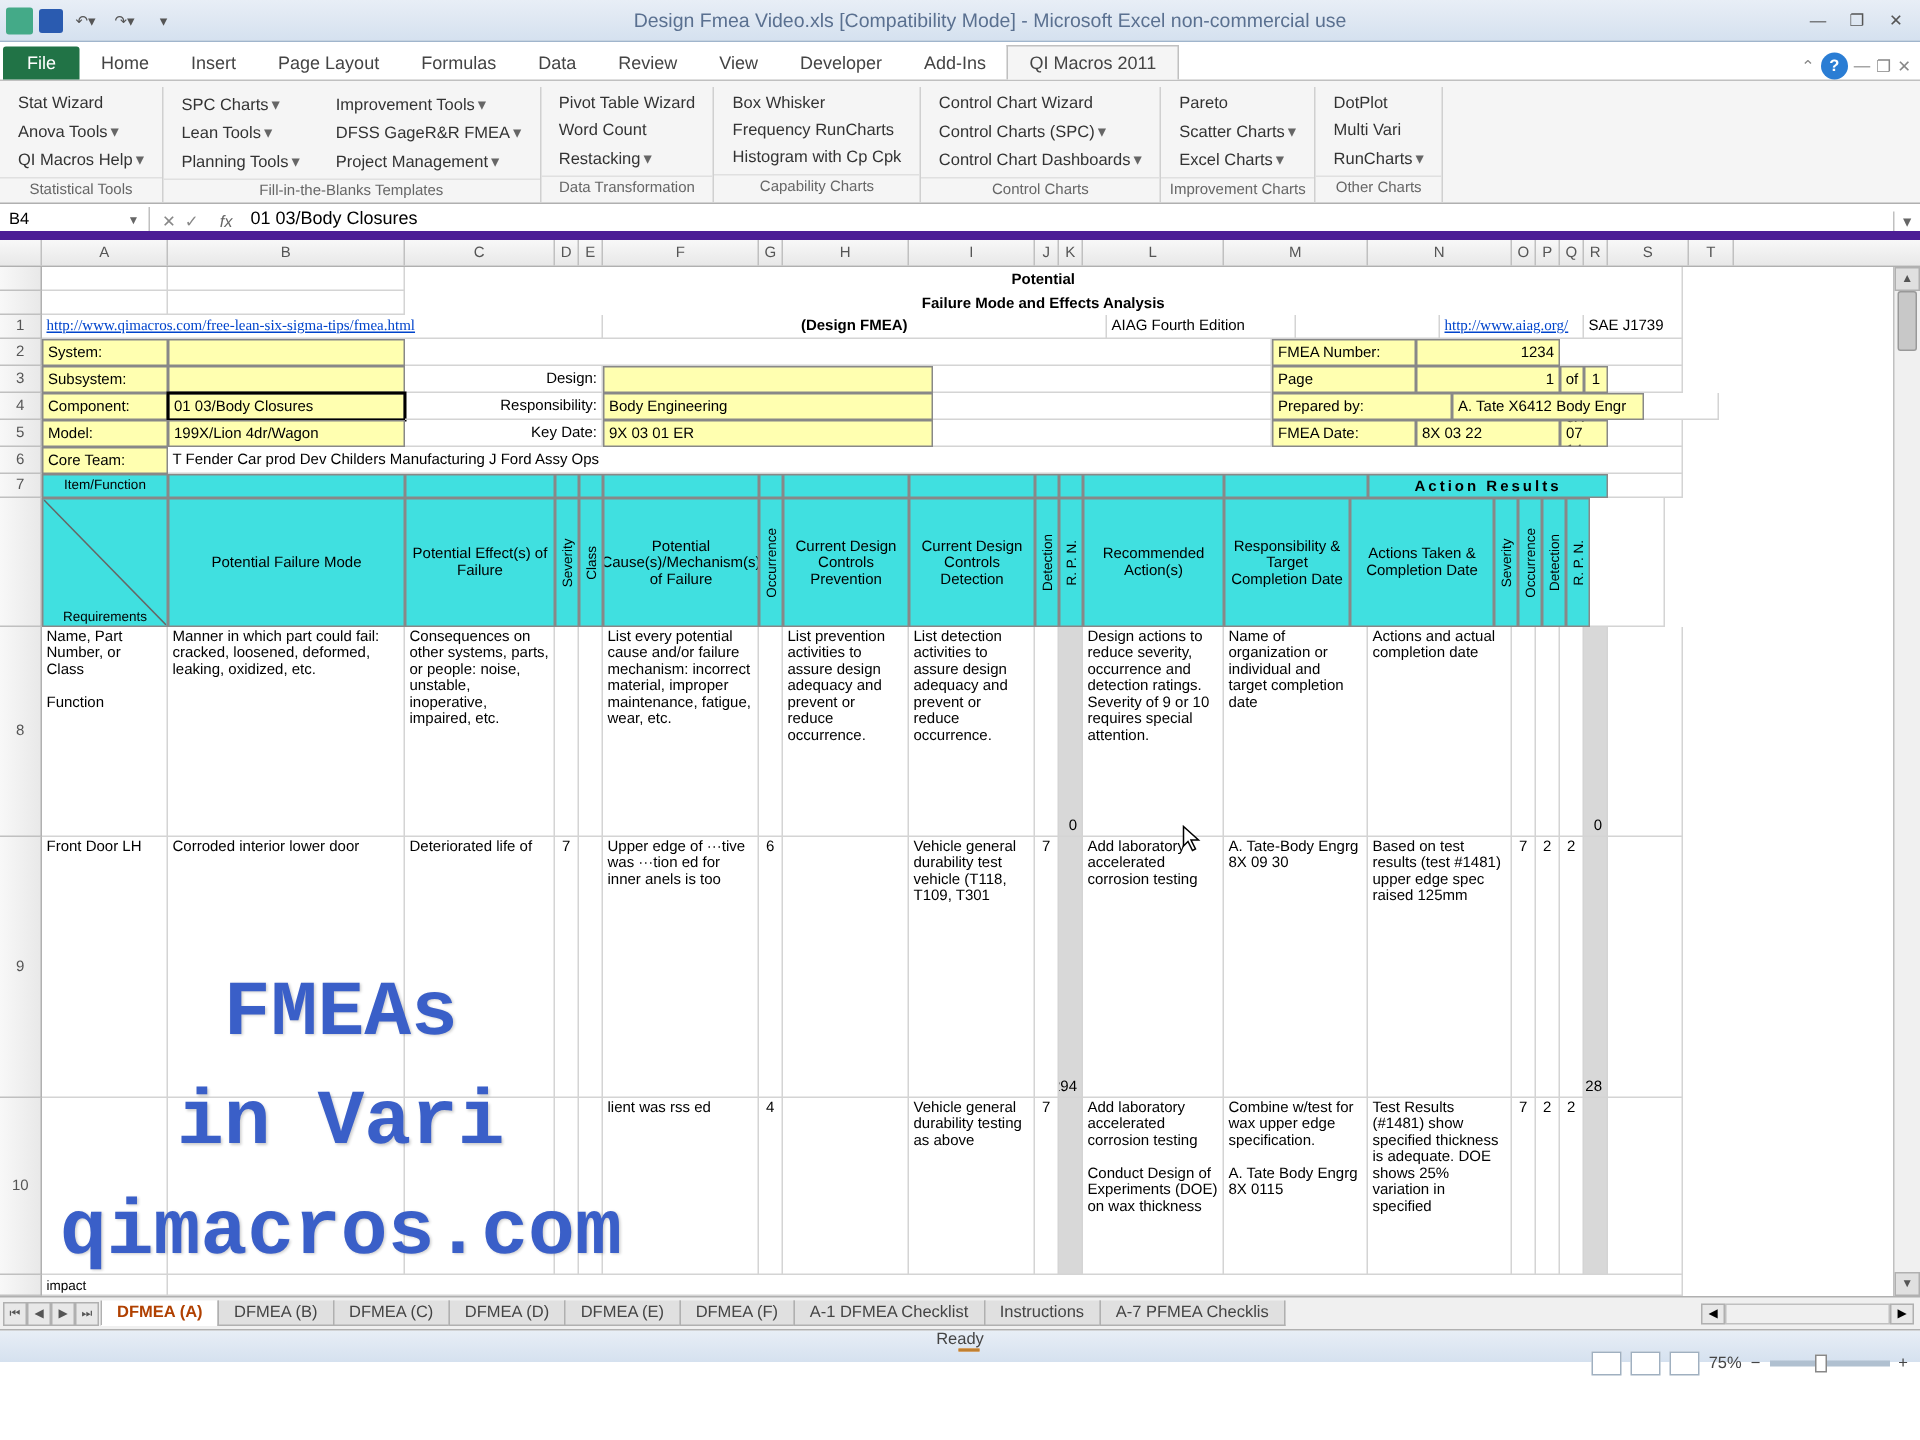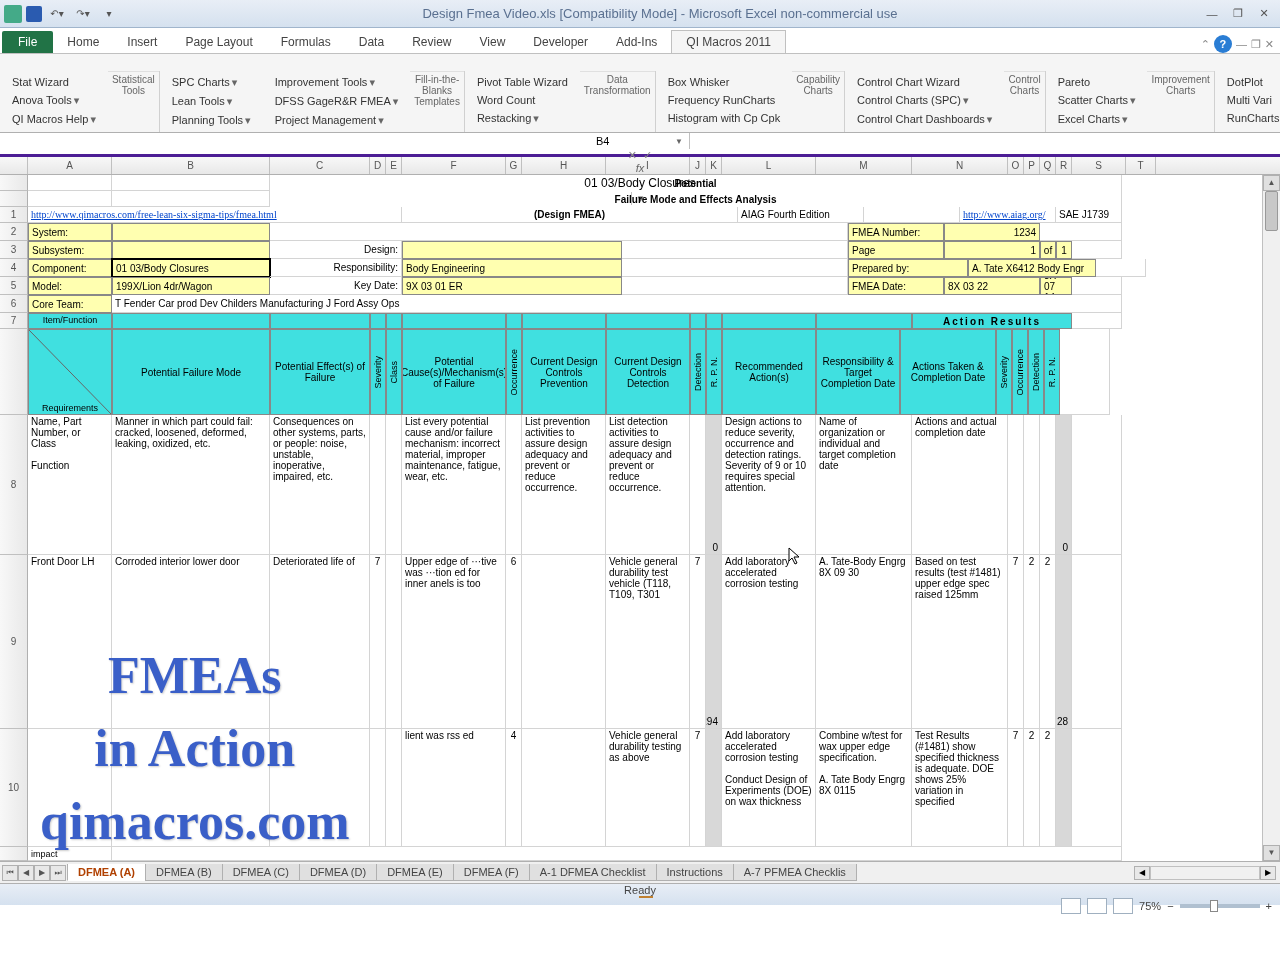--- a/index.html
+++ b/index.html
@@ -19,28 +19,28 @@
 .ribbon-tabs { height: 26px; background: #fff; display: flex; align-items: flex-end; padding-left: 2px; border-bottom: 1px solid #c0c0c0; }
 .tab-file { background: #217346; color: #fff; padding: 4px 16px; font-size: 12px; border-radius: 2px 2px 0 0; }
 .tab { padding: 4px 14px; font-size: 12px; color: #444; }
 .tab-active { background: #f5f5f5; border: 1px solid #c0c0c0; border-bottom: none; }
 .tab-help { margin-left: auto; display: flex; gap: 4px; align-items: center; padding-right: 6px; }
 .help-icon { width: 18px; height: 18px; background: #2a7dd4; border-radius: 50%; color: #fff; display: flex; align-items: center; justify-content: center; font-size: 11px; font-weight: bold; }
 
 
 .ribbon { background: #f5f5f5; border-bottom: 1px solid #b0b0b0; padding: 4px 0 0 0; }
 .ribbon-row { display: flex; }
-.ribbon-group { border-right: 1px solid #d0d0d0; display: flex; flex-direction: row; margin-top: 13px; }
+.ribbon-group { border-right: 1px solid #d0d0d0; display: flex; flex-direction: column; }
 .ribbon-items { display: flex; flex-direction: column; padding: 2px 8px; flex: 1; }
 .ribbon-item { padding: 3px 4px; font-size: 11px; color: #333; white-space: nowrap; }
 .ribbon-item .dd { color: #666; margin-left: 2px; }
 .group-label { text-align: center; font-size: 10px; color: #666; padding: 2px 4px; border-top: 1px solid #e0e0e0; }
 
 
-.formula-bar { height: 24px; display: flex; align-items: center; border-bottom: 3px solid #4c1d95; background: #fff; flex-direction: column; }
+.formula-bar { height: 24px; display: flex; align-items: flex-end; border-bottom: 6px solid #4c1d95; background: #fff; }
 .name-box { width: 100px; border-right: 1px solid #c0c0c0; padding: 2px 6px; display: flex; align-items: center; justify-content: space-between; }
 .name-box-dd { color: #666; font-size: 8px; }
 .fx-icons { display: flex; gap: 6px; padding: 0 8px; color: #888; }
 .fx-label { font-style: italic; color: #666; padding: 0 6px; }
 .formula-input { flex: 1; padding: 2px 6px; font-size: 12px; }
 .formula-dd { width: 18px; text-align: center; color: #666; border-left: 1px solid #c0c0c0; }
 
 
 .col-headers { height: 18px; display: flex; background: linear-gradient(#f8f8f8,#e8e8e8); border-bottom: 1px solid #b0b0b0; }
 .corner { width: 28px; border-right: 1px solid #c0c0c0; }
@@ -77,21 +77,21 @@
 
 
 .status-bar { height: 22px; background: linear-gradient(#e8eef6,#d5e1ef); display: flex; align-items: center; padding: 0 8px; font-size: 11px; color: #444; border-top: 1px solid #b0b0b0; flex-direction: column; }
 .status-right { margin-left: auto; display: flex; align-items: center; gap: 6px; }
 .view-btn { width: 20px; height: 16px; border: 1px solid #a0b0c0; background: #fff; }
 .zoom-slider { width: 80px; height: 4px; background: #b0c0d0; position: relative; }
 .zoom-thumb { position: absolute; left: 30px; top: -4px; width: 8px; height: 12px; background: #fff; border: 1px solid #888; }
 
 
 .watermark { position: absolute; left: 40px; top: 640px; font-family: "Times New Roman", serif; font-size: 52px; font-weight: bold; color: #3a5fc8; text-shadow: 1px 1px 2px rgba(0,0,0,0.2); line-height: 1.4; z-index: 50; pointer-events: none; }
-.watermark div { text-align: center; }
+.watermark div { text-align: center; font-family: Liberation Mono, monospace; }
 
 .cursor { position: absolute; width: 14px; height: 18px; z-index: 60; }
 </style>
 </head>
 <body>
 
 <div class="titlebar">
   <div class="qat">
     <div class="qat-icon"></div>
     <div class="qat-save"></div>
@@ -486,21 +486,21 @@
     <div class="vscroll-btn" style="position:absolute;bottom:0;width:100%">▼</div>
   </div>
 
   <svg class="cursor" style="left:788px;top:372px" viewBox="0 0 14 18">
     <path d="M1 1 L1 14 L4 11 L7 17 L9 16 L6 10 L11 10 Z" fill="#fff" stroke="#000" stroke-width="1"></path>
   </svg>
 </div>
 
 <div class="watermark">
   <div>FMEAs</div>
-  <div>in Action</div>
+  <div>in Vari</div>
   <div>qimacros.com</div>
 </div>
 
 <div class="sheet-tabs-bar">
   <div class="tab-nav">
     <div class="tab-nav-btn">⏮</div>
     <div class="tab-nav-btn">◀</div>
     <div class="tab-nav-btn">▶</div>
     <div class="tab-nav-btn">⏭</div>
   </div>

